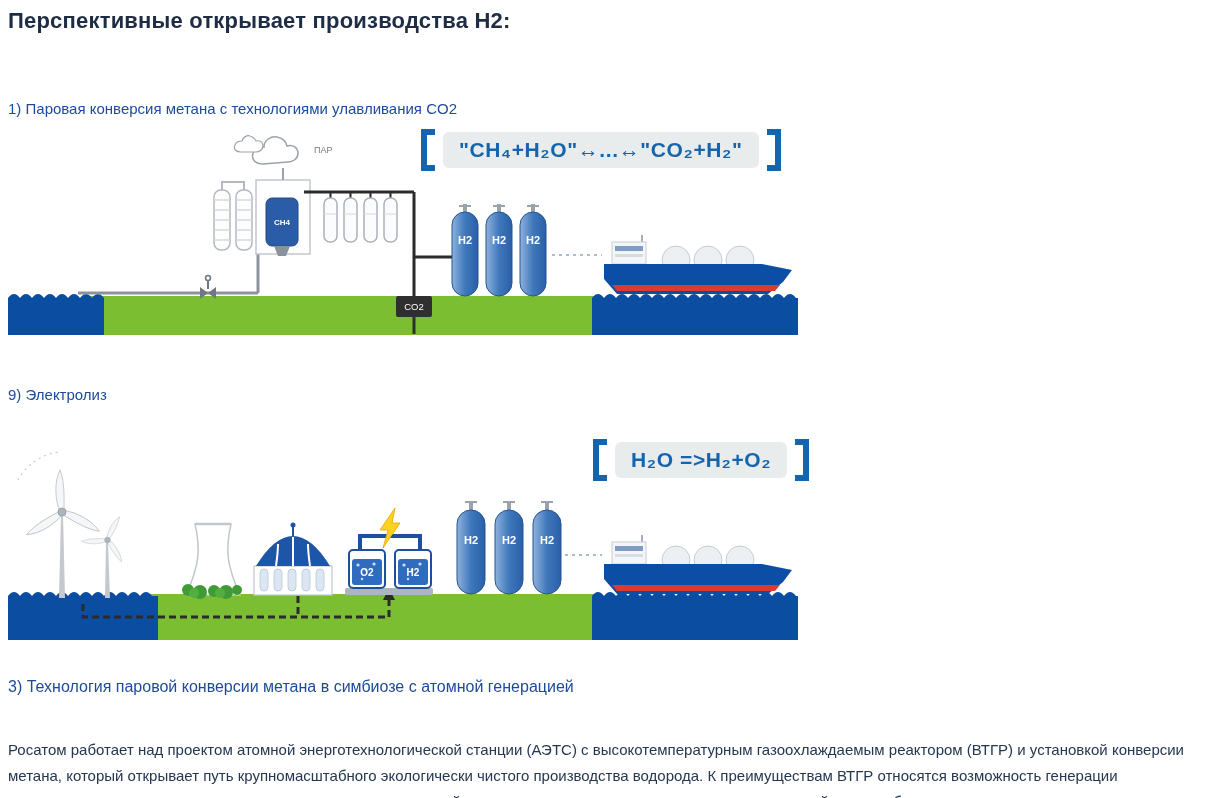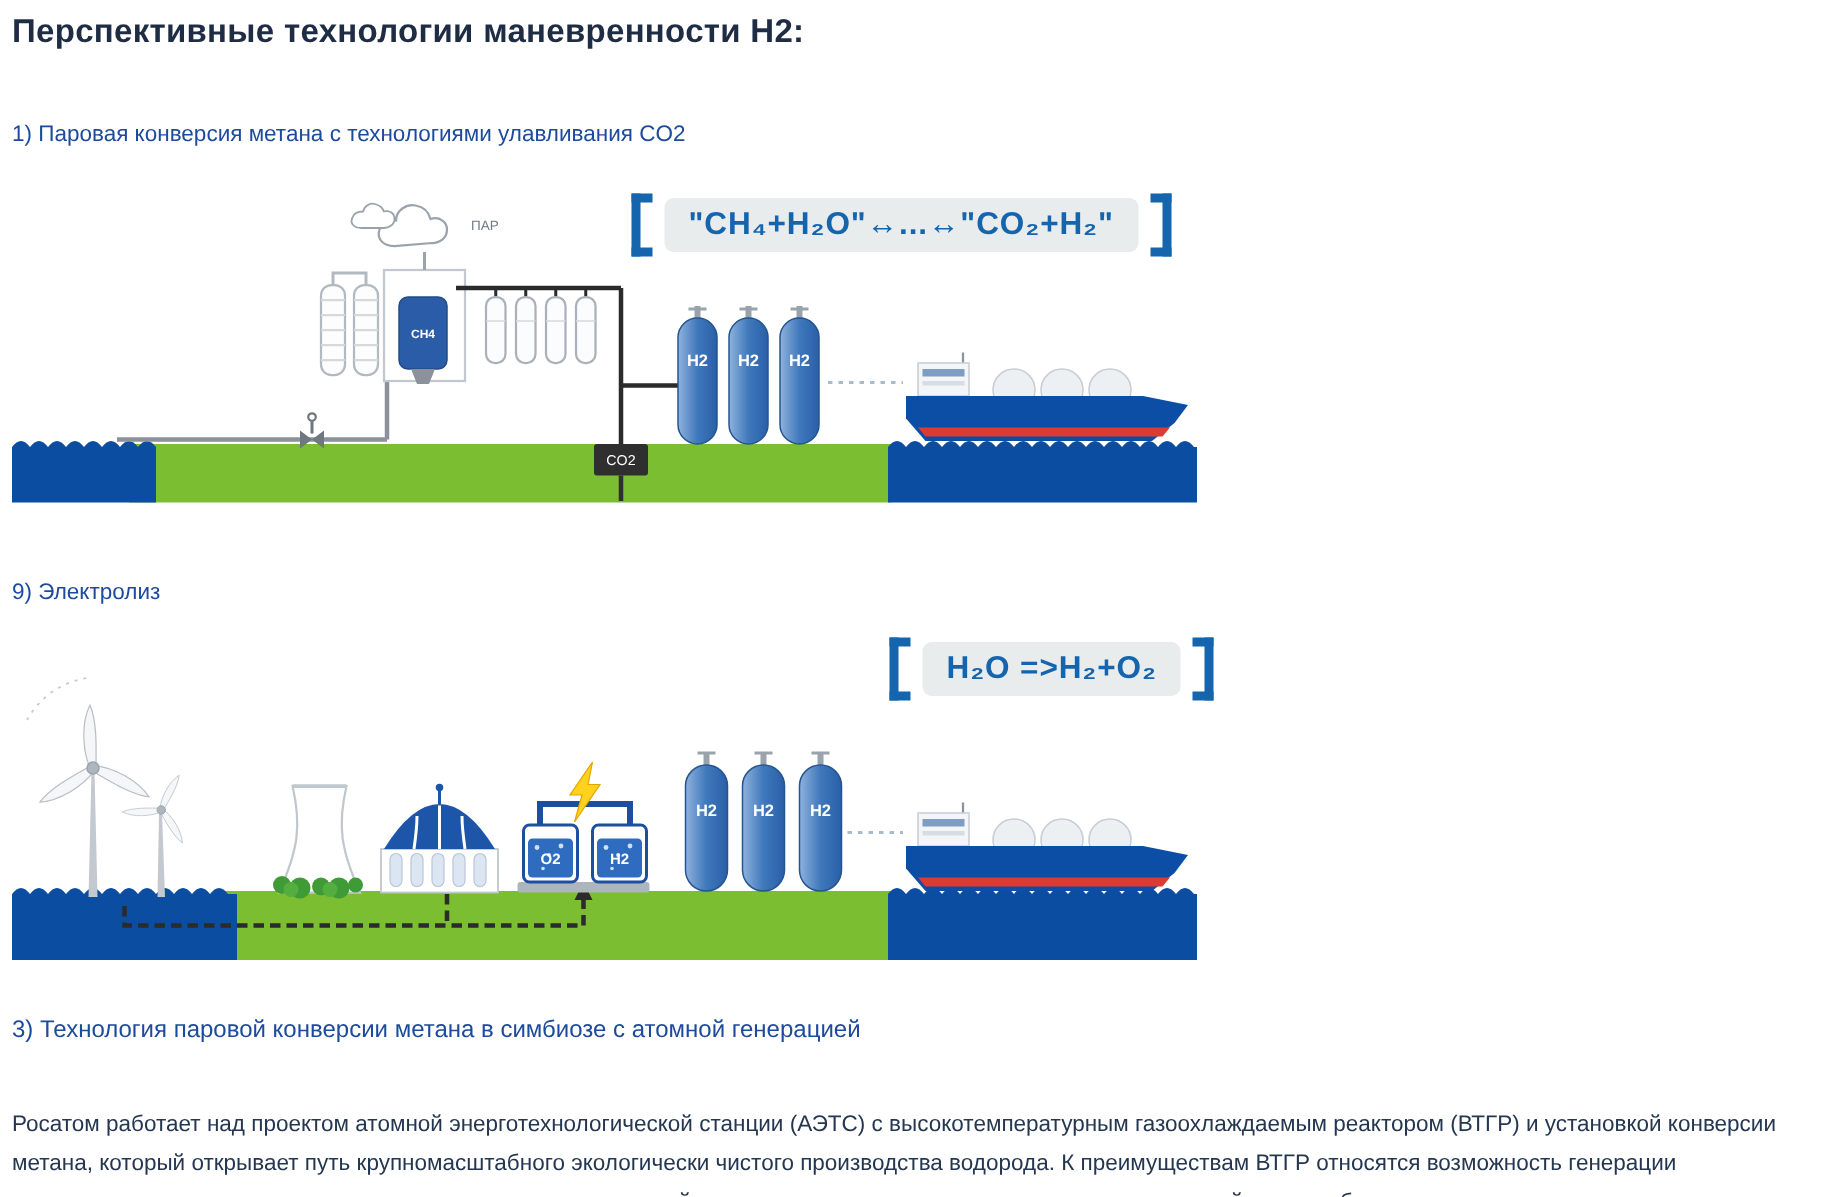--- a/index.html
+++ b/index.html
@@ -1,42 +1,42 @@
 <!DOCTYPE html>
 <html><head>
 <meta charset="utf-8">
 <style>
   html,body{margin:0;padding:0;background:#fff;}
   body{width:1218px;height:798px;overflow:hidden;font-family:"Liberation Sans",sans-serif;}
   .page{position:relative;width:1218px;height:798px;background:#fff;}
   .title{position:absolute;left:8px;top:8px;font-size:22px;font-weight:bold;color:#1e2c44;letter-spacing:.2px;}
   .sec-heading{position:absolute;left:8px;font-size:15px;color:#1c4a9c;}
-  .h1{top:81px;}
+  .h1{top:100px;}
   .h2{top:386px;}
   .h3{top:678px;font-size:16px;}
   .diagram{position:absolute;left:8px;width:790px;}
   .d1{top:122px;height:215px;}
   .d2{top:418px;height:226px;}
   .scene{position:absolute;left:0;top:0;width:100%;height:100%;}
   .formula{position:absolute;display:flex;align-items:center;gap:8px;}
   .bracket{display:block;width:14px;height:42px;border:6px solid #1565ae;box-sizing:border-box;}
   .bracket.left{border-right:none;}
   .bracket.right{border-left:none;}
   .formula-box{background:#e9eced;border-radius:6px;padding:6px 16px;color:#1565ae;
     font-size:21px;font-weight:bold;letter-spacing:.6px;white-space:nowrap;}
   .f1{left:413px;top:7px;}
-  .f2{left:585px;top:7px;text-align:center;}
+  .f2{left:585px;top:21px;text-align:center;}
   .para{position:absolute;left:8px;top:722px;width:1204px;font-size:15px;line-height:26px;color:#253750;}
 </style>
 </head>
 <body>
 
 <div class="page">
 
-  <div class="title">Перспективные технологии маневренности H2:</div>
+  <div class="title">Перспективные открывает производства H2:</div>
 
   <div class="sec-heading h1">1) Паровая конверсия метана с технологиями улавливания CO2</div>
 
   <div class="diagram d1">
     <svg class="scene" viewBox="0 0 790 215">
       <defs>
         <linearGradient id="tankGrad" x1="0" y1="0" x2="1" y2="0">
           <stop offset="0" stop-color="#8fb2dd"></stop>
           <stop offset="0.5" stop-color="#3f78bb"></stop>
           <stop offset="1" stop-color="#2a5fa8"></stop>

